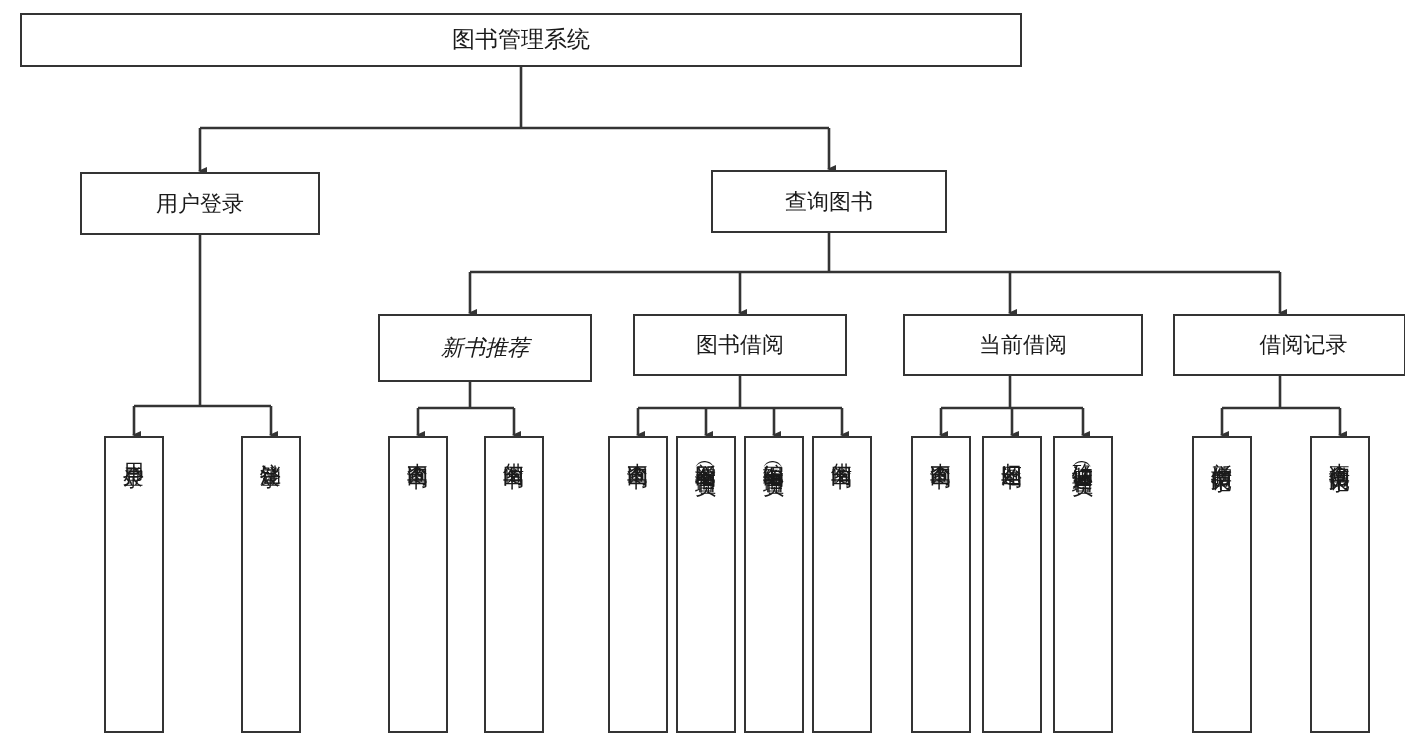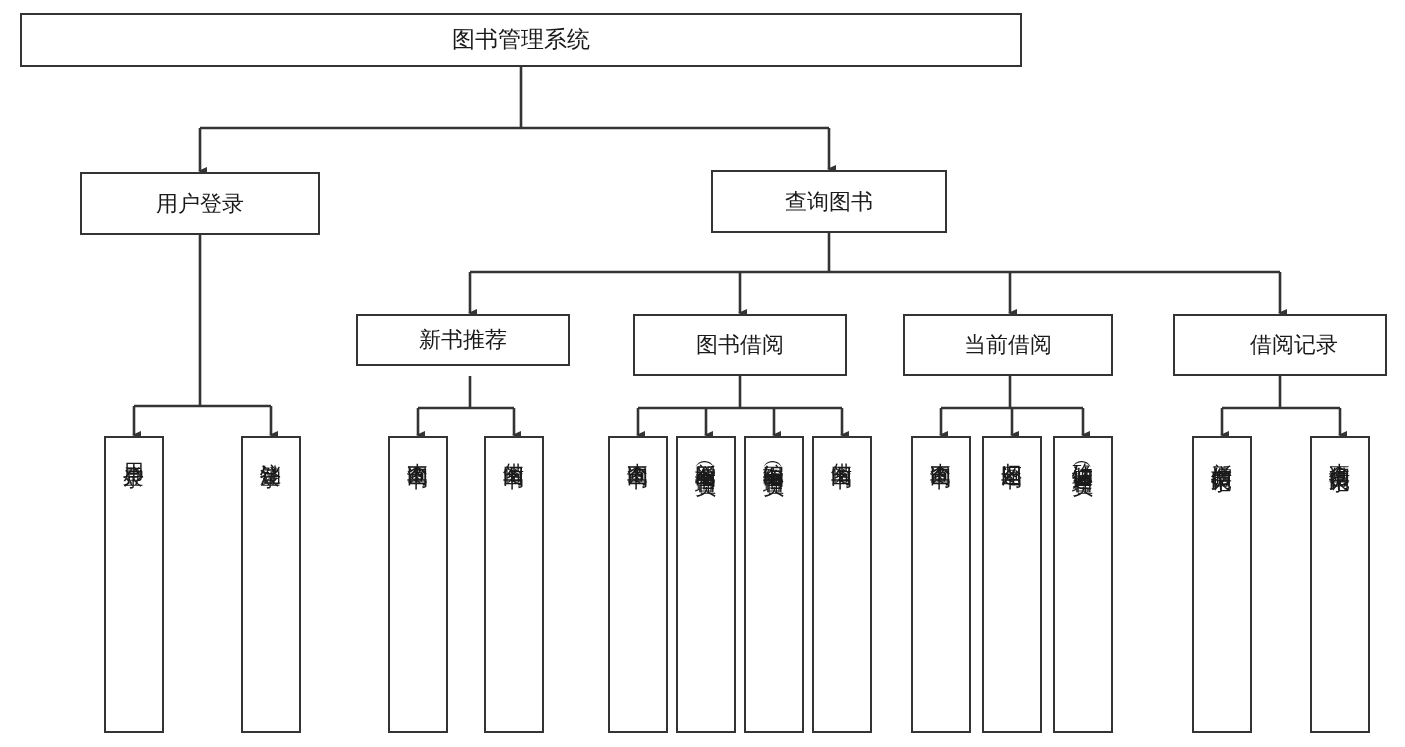--- a/index.html
+++ b/index.html
@@ -119,30 +119,30 @@
   <div id="node-layer">
       <div class="node horiz root" style="left: 20px; top: 13px; width: 1002px; height: 54px;">
         <span class="node-label">图书管理系统</span>
       </div>
       <div class="node horiz" style="left: 80px; top: 172px; width: 240px; height: 63px;">
         <span class="node-label">用户登录</span>
       </div>
       <div class="node horiz" style="left: 711px; top: 170px; width: 236px; height: 63px;">
         <span class="node-label">查询图书</span>
       </div>
-      <div class="node horiz" style="left: 356px; top: 314px; width: 214px; height: 52px;">
+      <div class="node horiz" style="left: 378px; top: 314px; width: 214px; height: 68px; font-style: italic;">
         <span class="node-label">新书推荐</span>
       </div>
       <div class="node horiz" style="left: 633px; top: 314px; width: 214px; height: 62px;">
         <span class="node-label">图书借阅</span>
       </div>
-      <div class="node horiz" style="left: 903px; top: 314px; width: 210px; height: 62px;">
+      <div class="node horiz" style="left: 903px; top: 314px; width: 240px; height: 62px;">
         <span class="node-label">当前借阅</span>
       </div>
-      <div class="node horiz" style="left: 1173px; top: 314px; width: 214px; height: 62px; padding-left: 28px;">
+      <div class="node horiz" style="left: 1173px; top: 314px; width: 233px; height: 62px; padding-left: 28px;">
         <span class="node-label">借阅记录</span>
       </div>
       <div class="node vert" style="left: 104px; top: 436px; width: 60px; height: 297px;">
         <span class="node-label">用户登录</span>
       </div>
       <div class="node vert" style="left: 241px; top: 436px; width: 60px; height: 297px;">
         <span class="node-label">注销登录</span>
       </div>
       <div class="node vert" style="left: 388px; top: 436px; width: 60px; height: 297px;">
         <span class="node-label">查询图书</span>

